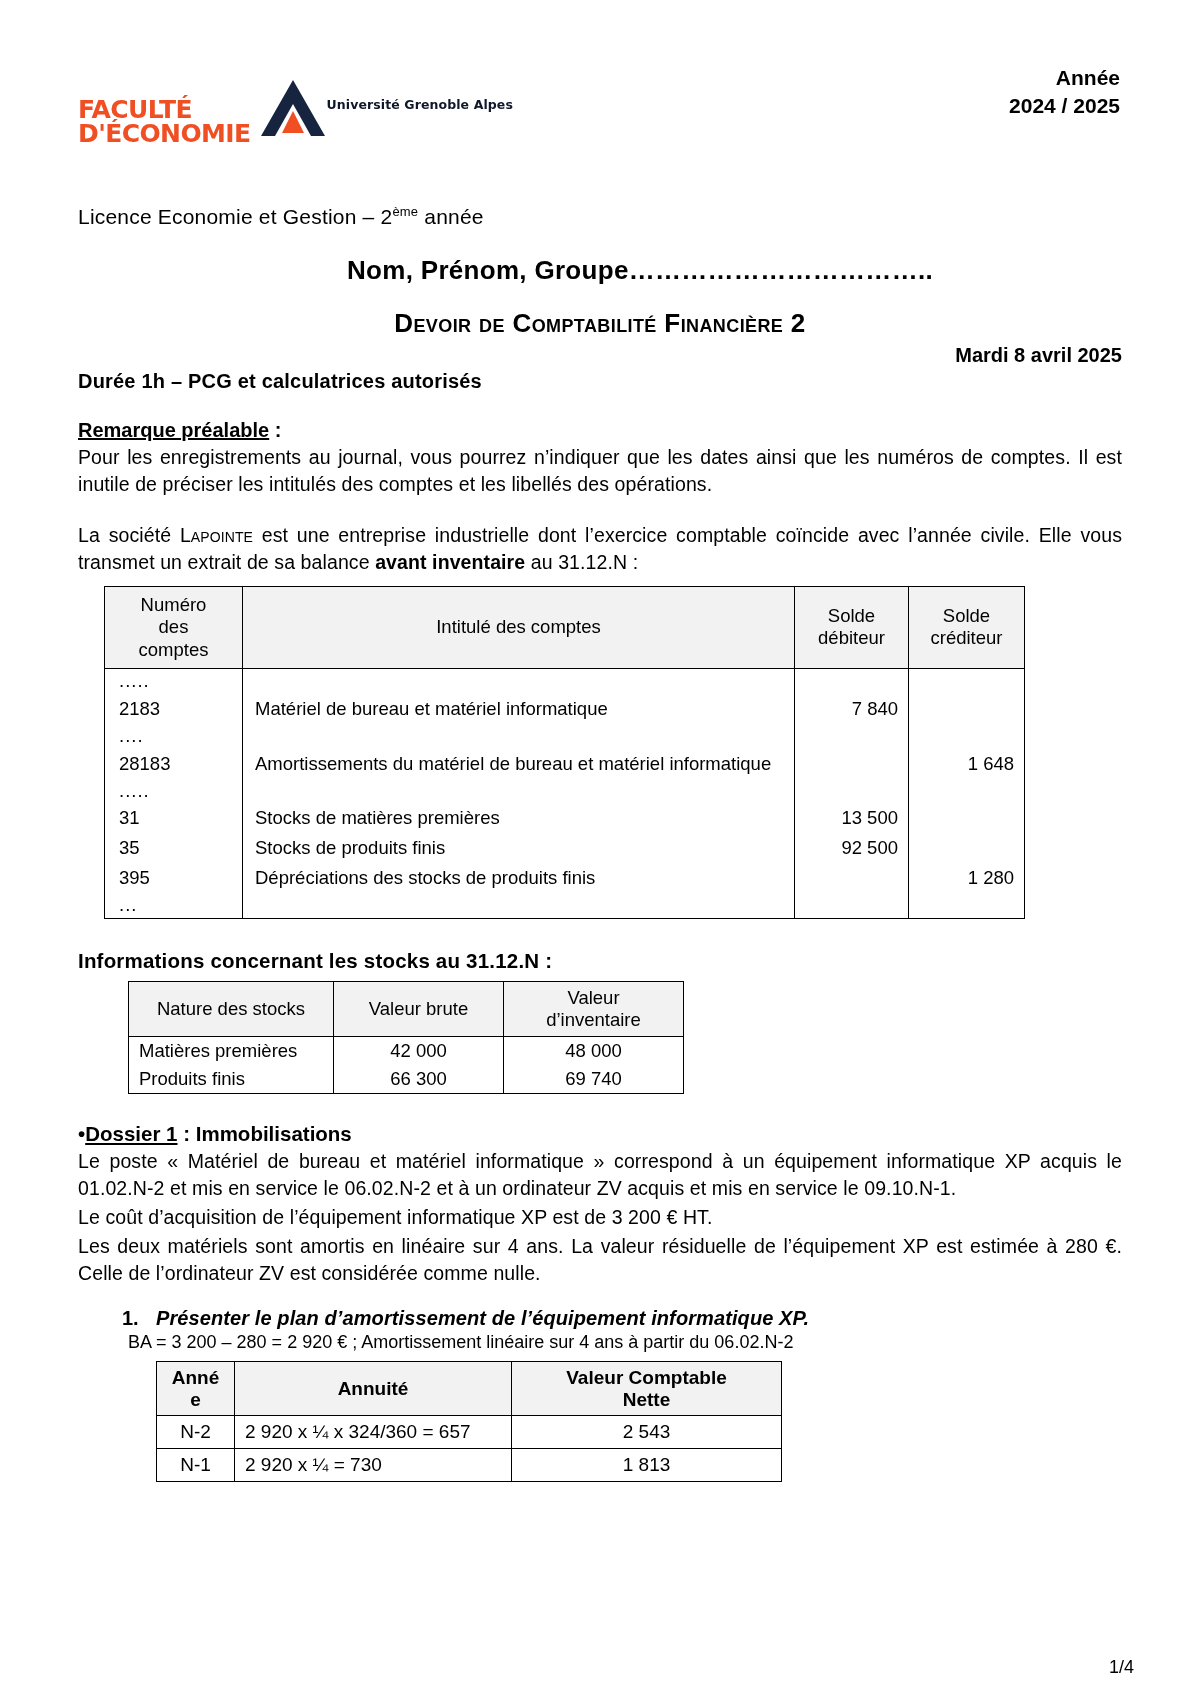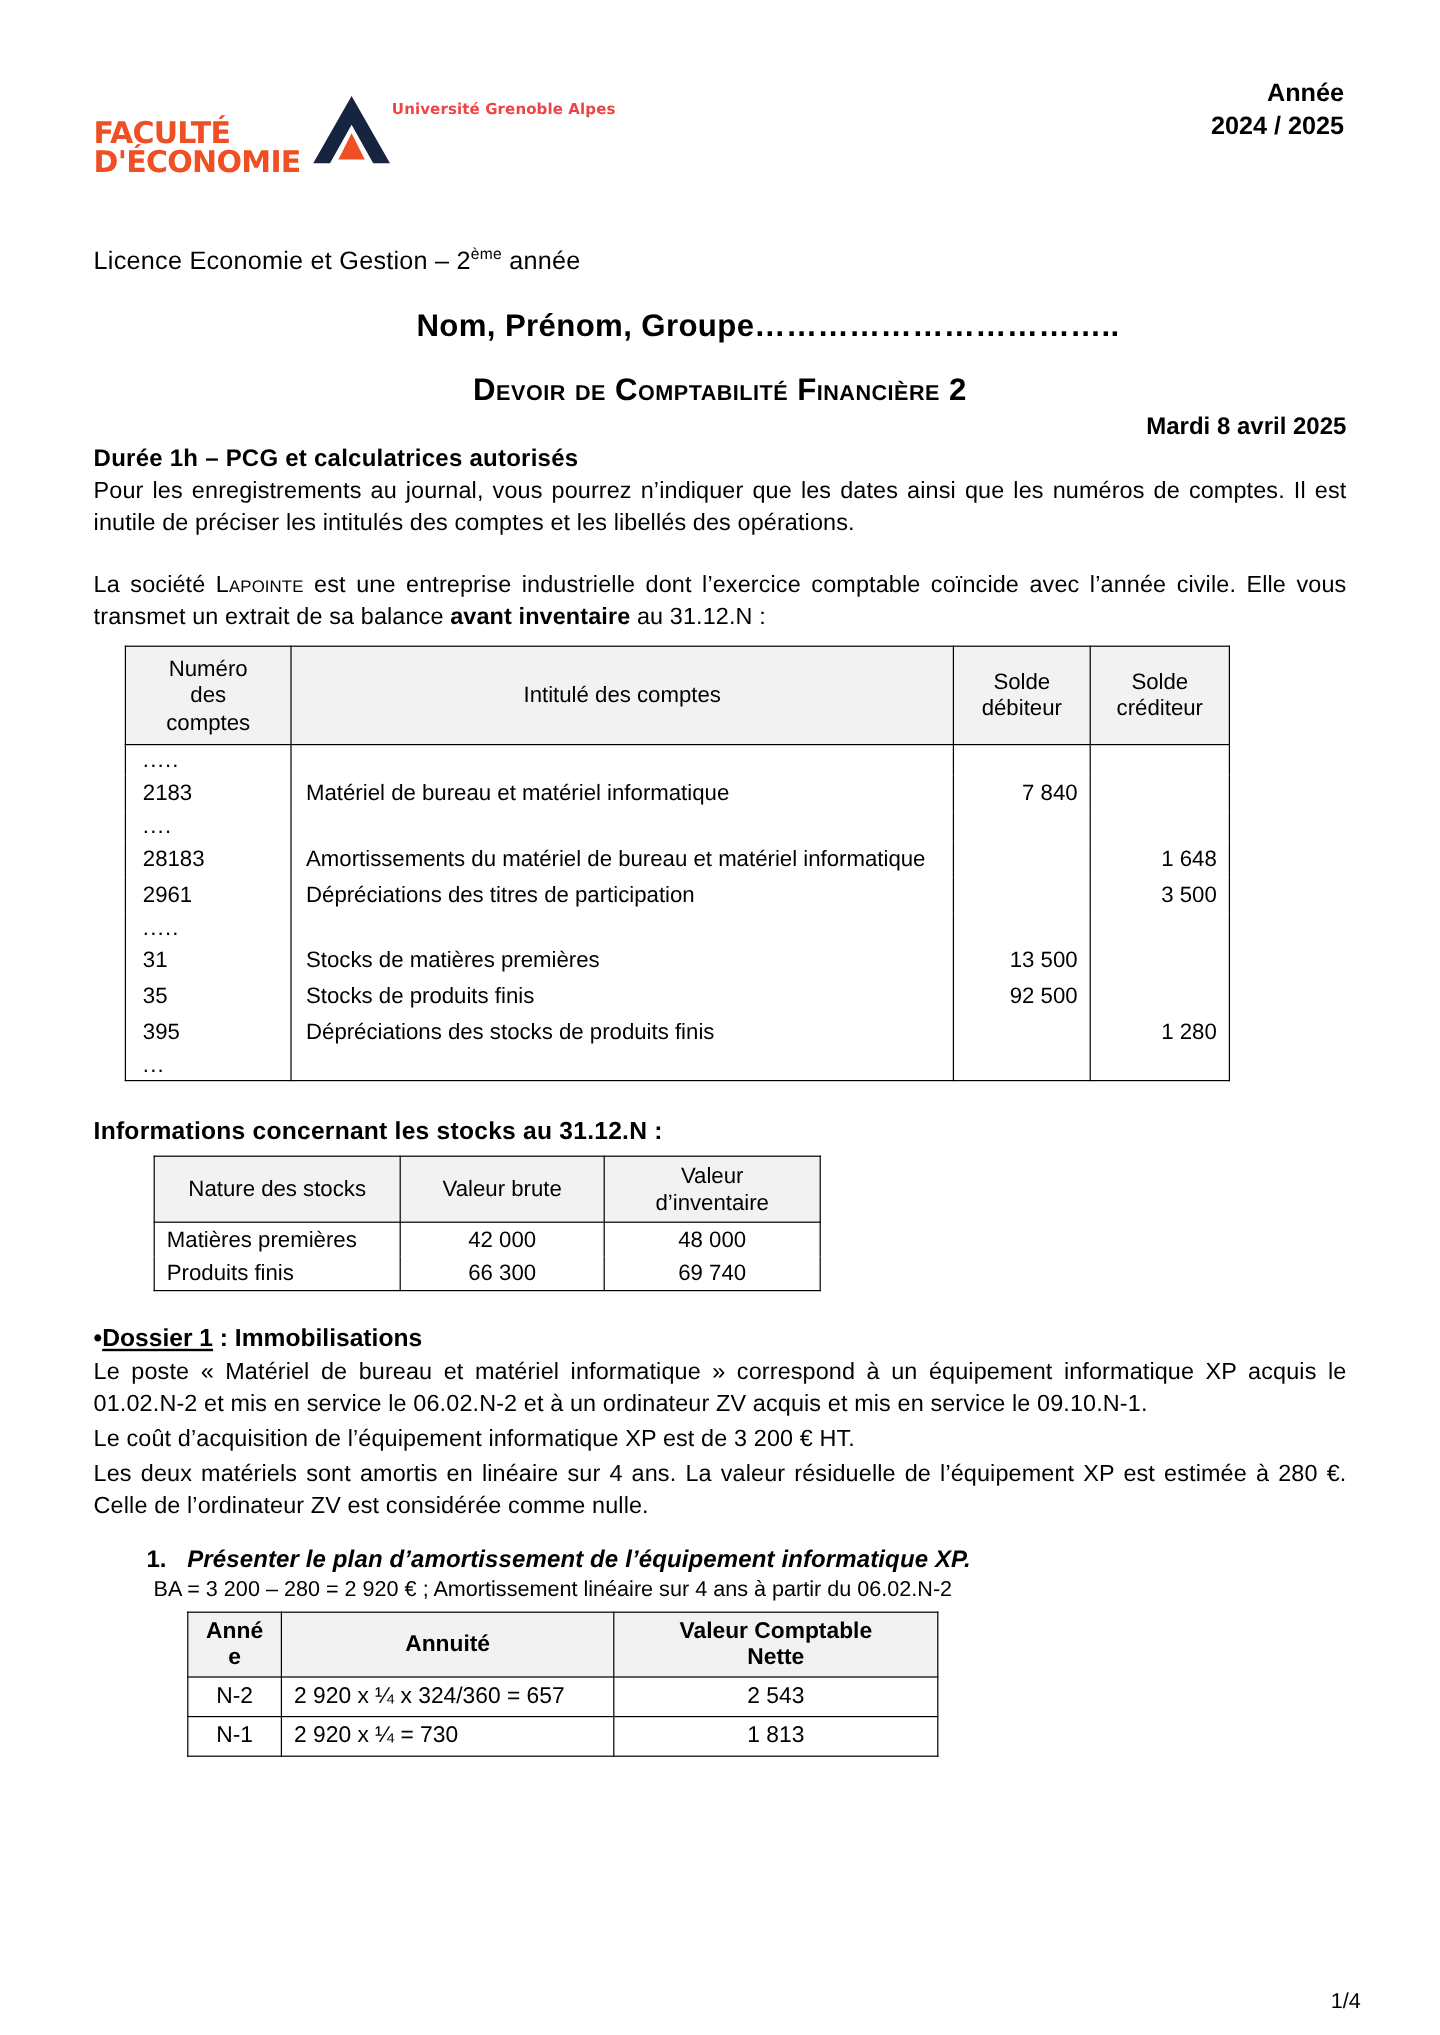--- a/index.html
+++ b/index.html
@@ -50,23 +50,23 @@
     font-weight: bold;
     font-size: 25px;
     letter-spacing: -0.6px;
     color: #F04E23;
   }
   .logo-mark { margin-bottom: 2px; }
   .logo-sub {
     font-family: "DejaVu Sans", sans-serif;
     font-weight: bold;
     font-size: 12.5px;
-    color: #ef4444;
+    color: #0f172a;
     letter-spacing: 0.1px;
-    margin-top: 5px;
+    margin-top: 19px;
   }
 
   .year-block {
     text-align: right;
     font-weight: bold;
     font-size: 21px;
     line-height: 1.35;
     padding-top: 6px;
     padding-right: 2px;
   }
@@ -305,20 +305,21 @@
   </div>
 
   <div class="course-line"><span>Licence Economie et Gestion – 2</span><sup>ème</sup><span> année</span></div>
 
   <div class="name-line">Nom, Prénom, Groupe……………………………..</div>
 
   <div class="exam-title">Devoir de Comptabilité Financière 2</div>
   <div class="exam-date">Mardi 8 avril 2025</div>
   <div class="exam-duration">Durée 1h – PCG et calculatrices autorisés</div>
 
+  <div class="note-head"><span class="u">Remarque préalable</span><span> :</span></div>
   <p class="body">Pour les enregistrements au journal, vous pourrez n’indiquer que les dates ainsi que les numéros de comptes. Il est inutile de préciser les intitulés des comptes et les libellés des opérations.</p>
 
   <p class="body gap"><span>La société </span><span class="smallcaps">Lapointe</span><span> est une entreprise industrielle dont l’exercice comptable coïncide avec l’année civile. Elle vous transmet un extrait de sa balance </span><span class="b">avant inventaire</span><span> au 31.12.N :</span></p>
 
   <table class="balance-table">
     <colgroup>
       <col class="col-num">
         <col class="col-lib">
         <col class="col-deb">
         <col class="col-cred">
@@ -358,26 +359,20 @@
           <td class="cnum rowdots">....</td>
           <td class="clib"></td>
           <td class="cdeb"></td>
           <td class="ccred"></td>
         </tr>
         <tr>
           <td class="cnum">28183</td>
           <td class="clib">Amortissements du matériel de bureau et matériel informatique</td>
           <td class="cdeb"></td>
           <td class="ccred">1 648</td>
-        </tr>
-        <tr>
-          <td class="cnum">2961</td>
-          <td class="clib">Dépréciations des titres de participation</td>
-          <td class="cdeb"></td>
-          <td class="ccred">3 500</td>
         </tr>
         <tr>
           <td class="cnum rowdots">.....</td>
           <td class="clib"></td>
           <td class="cdeb"></td>
           <td class="ccred"></td>
         </tr>
         <tr>
           <td class="cnum">31</td>
           <td class="clib">Stocks de matières premières</td>

